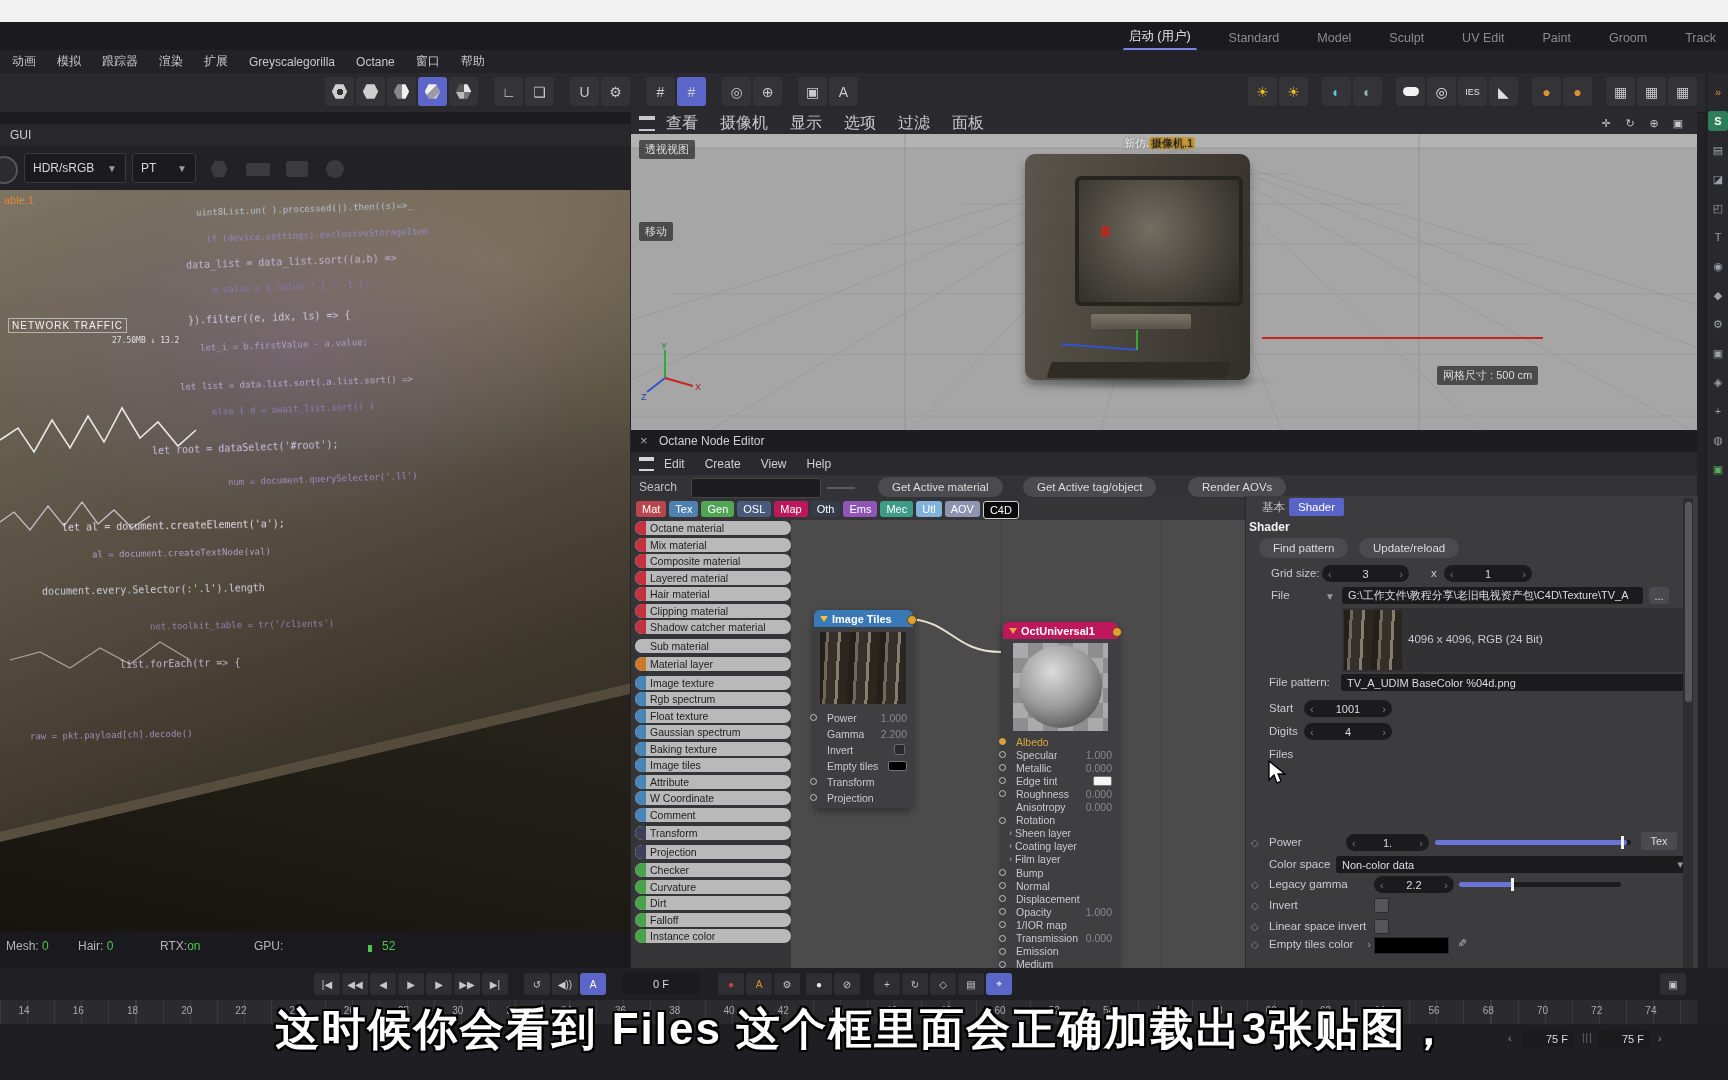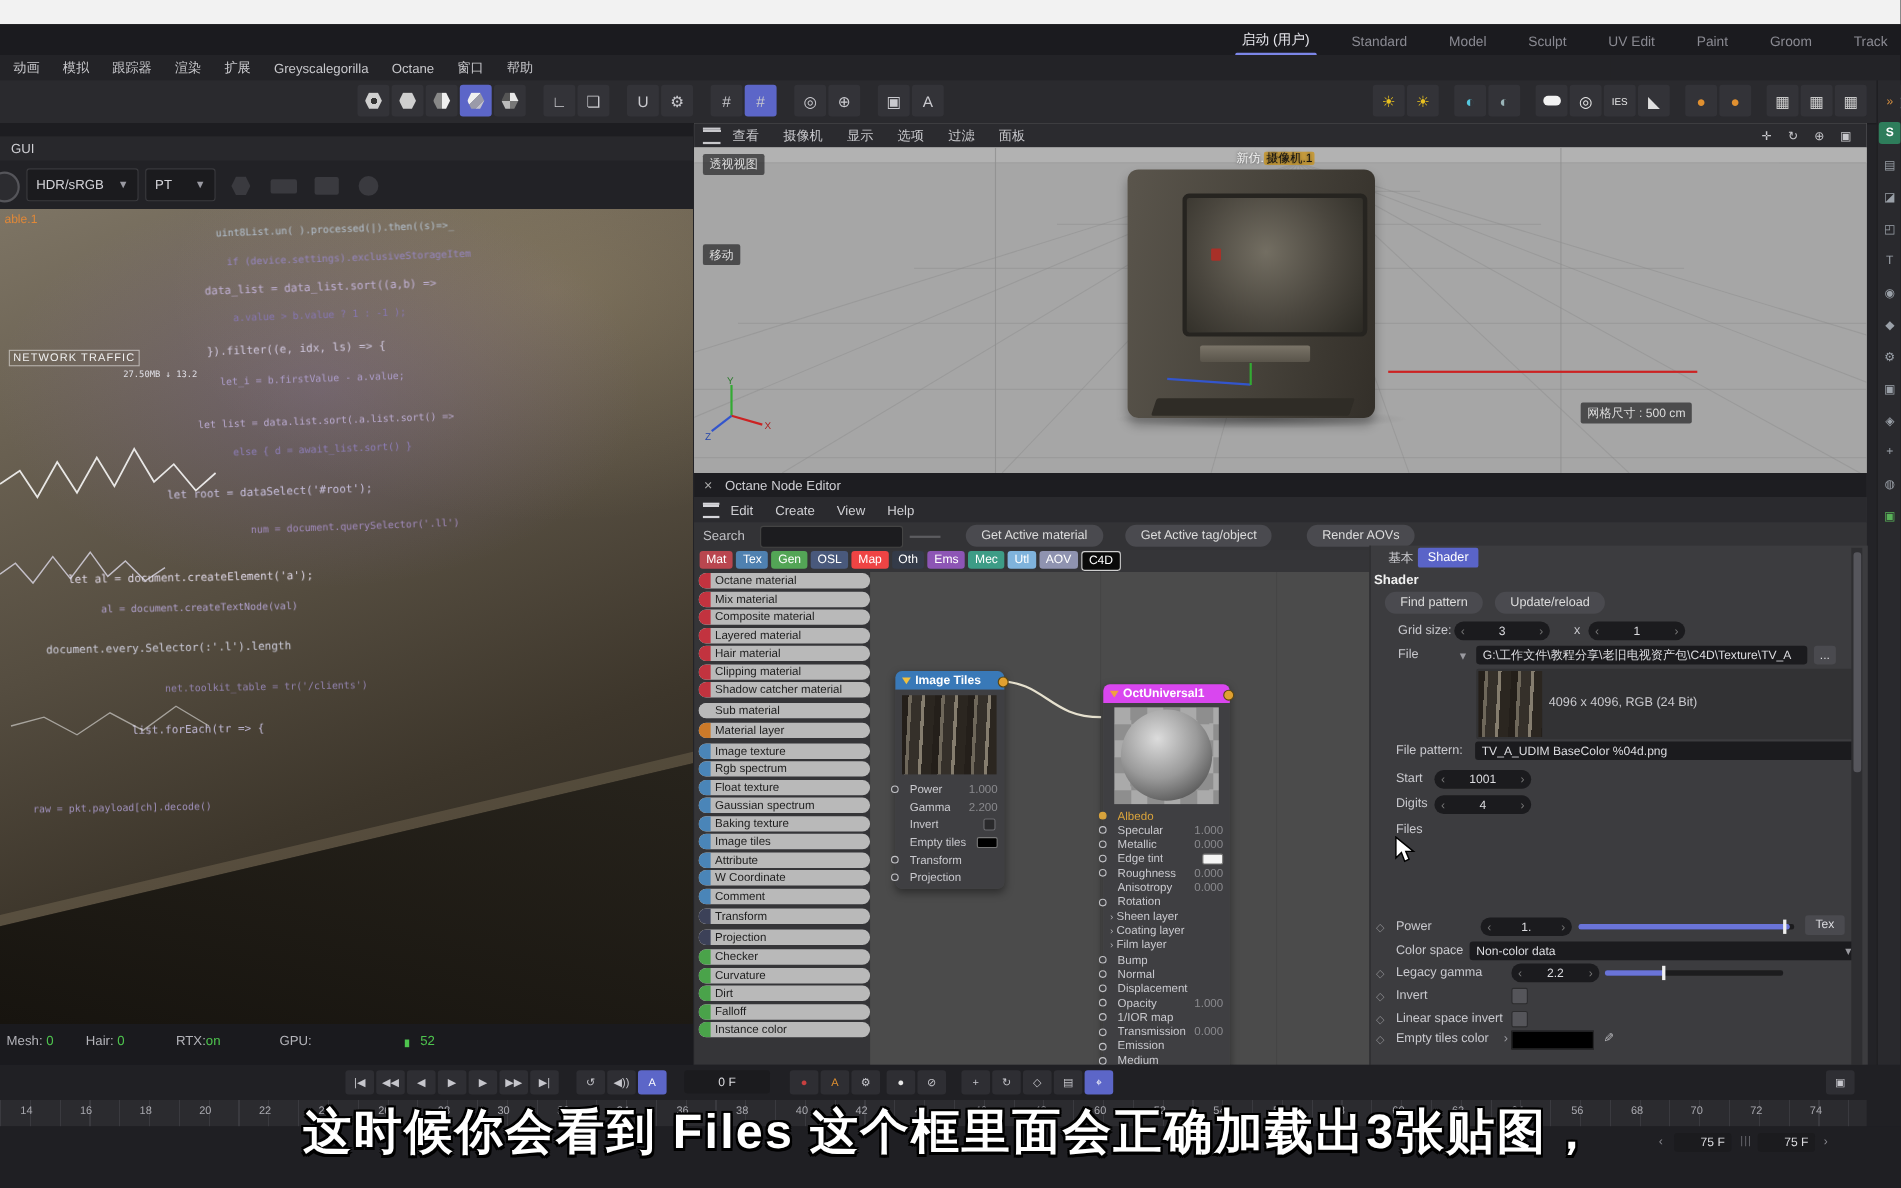--- a/index.html
+++ b/index.html
@@ -44,21 +44,21 @@
   .gline{position:absolute;font-family:"DejaVu Sans Mono",monospace;white-space:nowrap;filter:blur(0.3px);opacity:.92;}
   #net-label{position:absolute;color:#f2f2f2;font-size:10px;border:1px solid rgba(255,255,255,.5);padding:1px 3px;letter-spacing:1px;}
   #lv-ledge{position:absolute;left:0;top:0;width:630px;height:741px;background:linear-gradient(12deg,#17140f 0%,#2c2820 55%,#4a4336 100%);clip-path:polygon(0 88%,100% 68%,100% 100%,0 100%);}
   #lv-ledge2{position:absolute;left:0;top:0;width:630px;height:741px;background:rgba(210,190,150,.18);clip-path:polygon(0 86.6%,100% 66.6%,100% 68%,0 88%);}
   #lv-status{position:absolute;left:0;top:819px;width:630px;height:37px;background:#1a1a1e;color:#b4b4ba;font-size:12px;}
   #lv-status span.g{color:#4ec44e;}
   #lv-status .slot{position:absolute;top:8px;}
   
   #viewport{left:631px;top:112px;width:1066px;height:318px;background:#a6a6a6;}
   #vp-menu{position:absolute;left:0;top:0;width:1066px;height:22px;background:#2b2b2f;display:flex;align-items:center;gap:0;}
-  .vmenu{color:#c8c8cc;font-size:12px;padding:0 11px;}
+  .vmenu{color:#c8c8cc;font-size:16px;padding:0 11px;}
   #vp-canvas{position:absolute;left:0;top:22px;width:1066px;height:296px;background:linear-gradient(#b2b2b2 0 14px,#a6a6a6 14px);overflow:hidden;}
   .badge{position:absolute;background:rgba(40,40,42,.72);color:#ddd;font-size:11px;padding:2px 6px;border-radius:2px;}
   #tv-body{position:absolute;left:394px;top:20px;width:225px;height:226px;border-radius:10px;background:linear-gradient(100deg,#5a554c 0%,#46423a 55%,#332f29 100%);box-shadow:0 6px 10px rgba(0,0,0,.3);}
   #tv-screen{position:absolute;left:50px;top:22px;width:160px;height:122px;border-radius:6px;background:radial-gradient(circle at 45% 40%,#736e62 0%,#4a463e 55%,#2c2a24 100%);border:4px solid #262420;}
   #tv-strip{position:absolute;left:66px;top:160px;width:100px;height:15px;background:linear-gradient(#7a7468,#5a554b);border-radius:2px;}
   #tv-base{position:absolute;left:24px;top:208px;width:180px;height:16px;background:#2f2c26;transform:skewX(-18deg);border-radius:2px;}
   .axisline{position:absolute;height:2px;}
   
   #node-editor{left:631px;top:430px;width:1066px;height:538px;background:#353538;}
   #ne-title{position:absolute;left:0;top:0;width:1066px;height:22px;background:#1d1d21;color:#cfcfd4;font-size:12px;}
@@ -420,21 +420,21 @@
       <div style="position:absolute;left:196px;top:12px;width:28px;height:2px;background:#5c5c60;"></div>
       <div class="pillbtn" style="left:247px;">Get Active material</div>
       <div class="pillbtn" style="left:392px;">Get Active tag/object</div>
       <div class="pillbtn" style="left:557px;">Render AOVs</div>
     </div>
     <div id="ne-tabs">
         <div class="cattab" style="background: rgb(185, 70, 79); border: none;">Mat</div>
         <div class="cattab" style="background: rgb(79, 129, 176); border: none;">Tex</div>
         <div class="cattab" style="background: rgb(83, 165, 86); border: none;">Gen</div>
         <div class="cattab" style="background: rgb(73, 89, 124); border: none;">OSL</div>
-        <div class="cattab" style="background: #ef4444; border: none;">Map</div>
+        <div class="cattab" style="background: #be185d; border: none;">Map</div>
         <div class="cattab" style="background: rgb(52, 59, 73); border: none;">Oth</div>
         <div class="cattab" style="background: rgb(141, 85, 181); border: none;">Ems</div>
         <div class="cattab" style="background: rgb(61, 156, 134); border: none;">Mec</div>
         <div class="cattab" style="background: rgb(127, 179, 220); border: none;">Utl</div>
         <div class="cattab" style="background: rgb(143, 147, 176); border: none;">AOV</div>
         <div class="cattab" style="background: rgb(10, 10, 10); border: 1px solid rgb(207, 207, 207);">C4D</div>
       </div>
     <div id="node-list">
         <div class="pill">
           <div class="chip" style="background: rgb(194, 51, 63);"></div>
@@ -577,21 +577,21 @@
               </div>
               <div class="nrow" style="top: 164px;">
                 <span class="port" style="top: 3px;"></span>
                 <span class="nlabel" style="color: rgb(201, 201, 206); margin-left: 13px; max-width: 92px;">Projection</span>
               </div>
             </div>
         </div>
       </div>
 
       <div class="node" id="node-universal" style="left:212px;top:102px;width:115px;height:352px;">
-        <div class="nhead" style="background:#d946ef;">
+        <div class="nhead" style="background:#be185d;">
           <span class="tri" style="border-top-color:#f0a040;"></span>
           <span>OctUniversal1</span>
           <span class="outport"></span>
         </div>
         <div class="nbody">
           <div style="position:absolute;left:10px;top:4px;width:95px;height:88px;background:repeating-conic-gradient(#8e8e8e 0 25%,#aaaaaa 0 50%) 0 0/30px 30px;">
             <div style="position:absolute;left:6px;top:2px;width:83px;height:83px;border-radius:50%;background:radial-gradient(circle at 40% 32%,#dcdcdc,#9a9a9a 48%,#4a4a4a 88%);"></div>
           </div>
           <div id="un-rows">
               <div class="nrow" style="top: 96px;">

